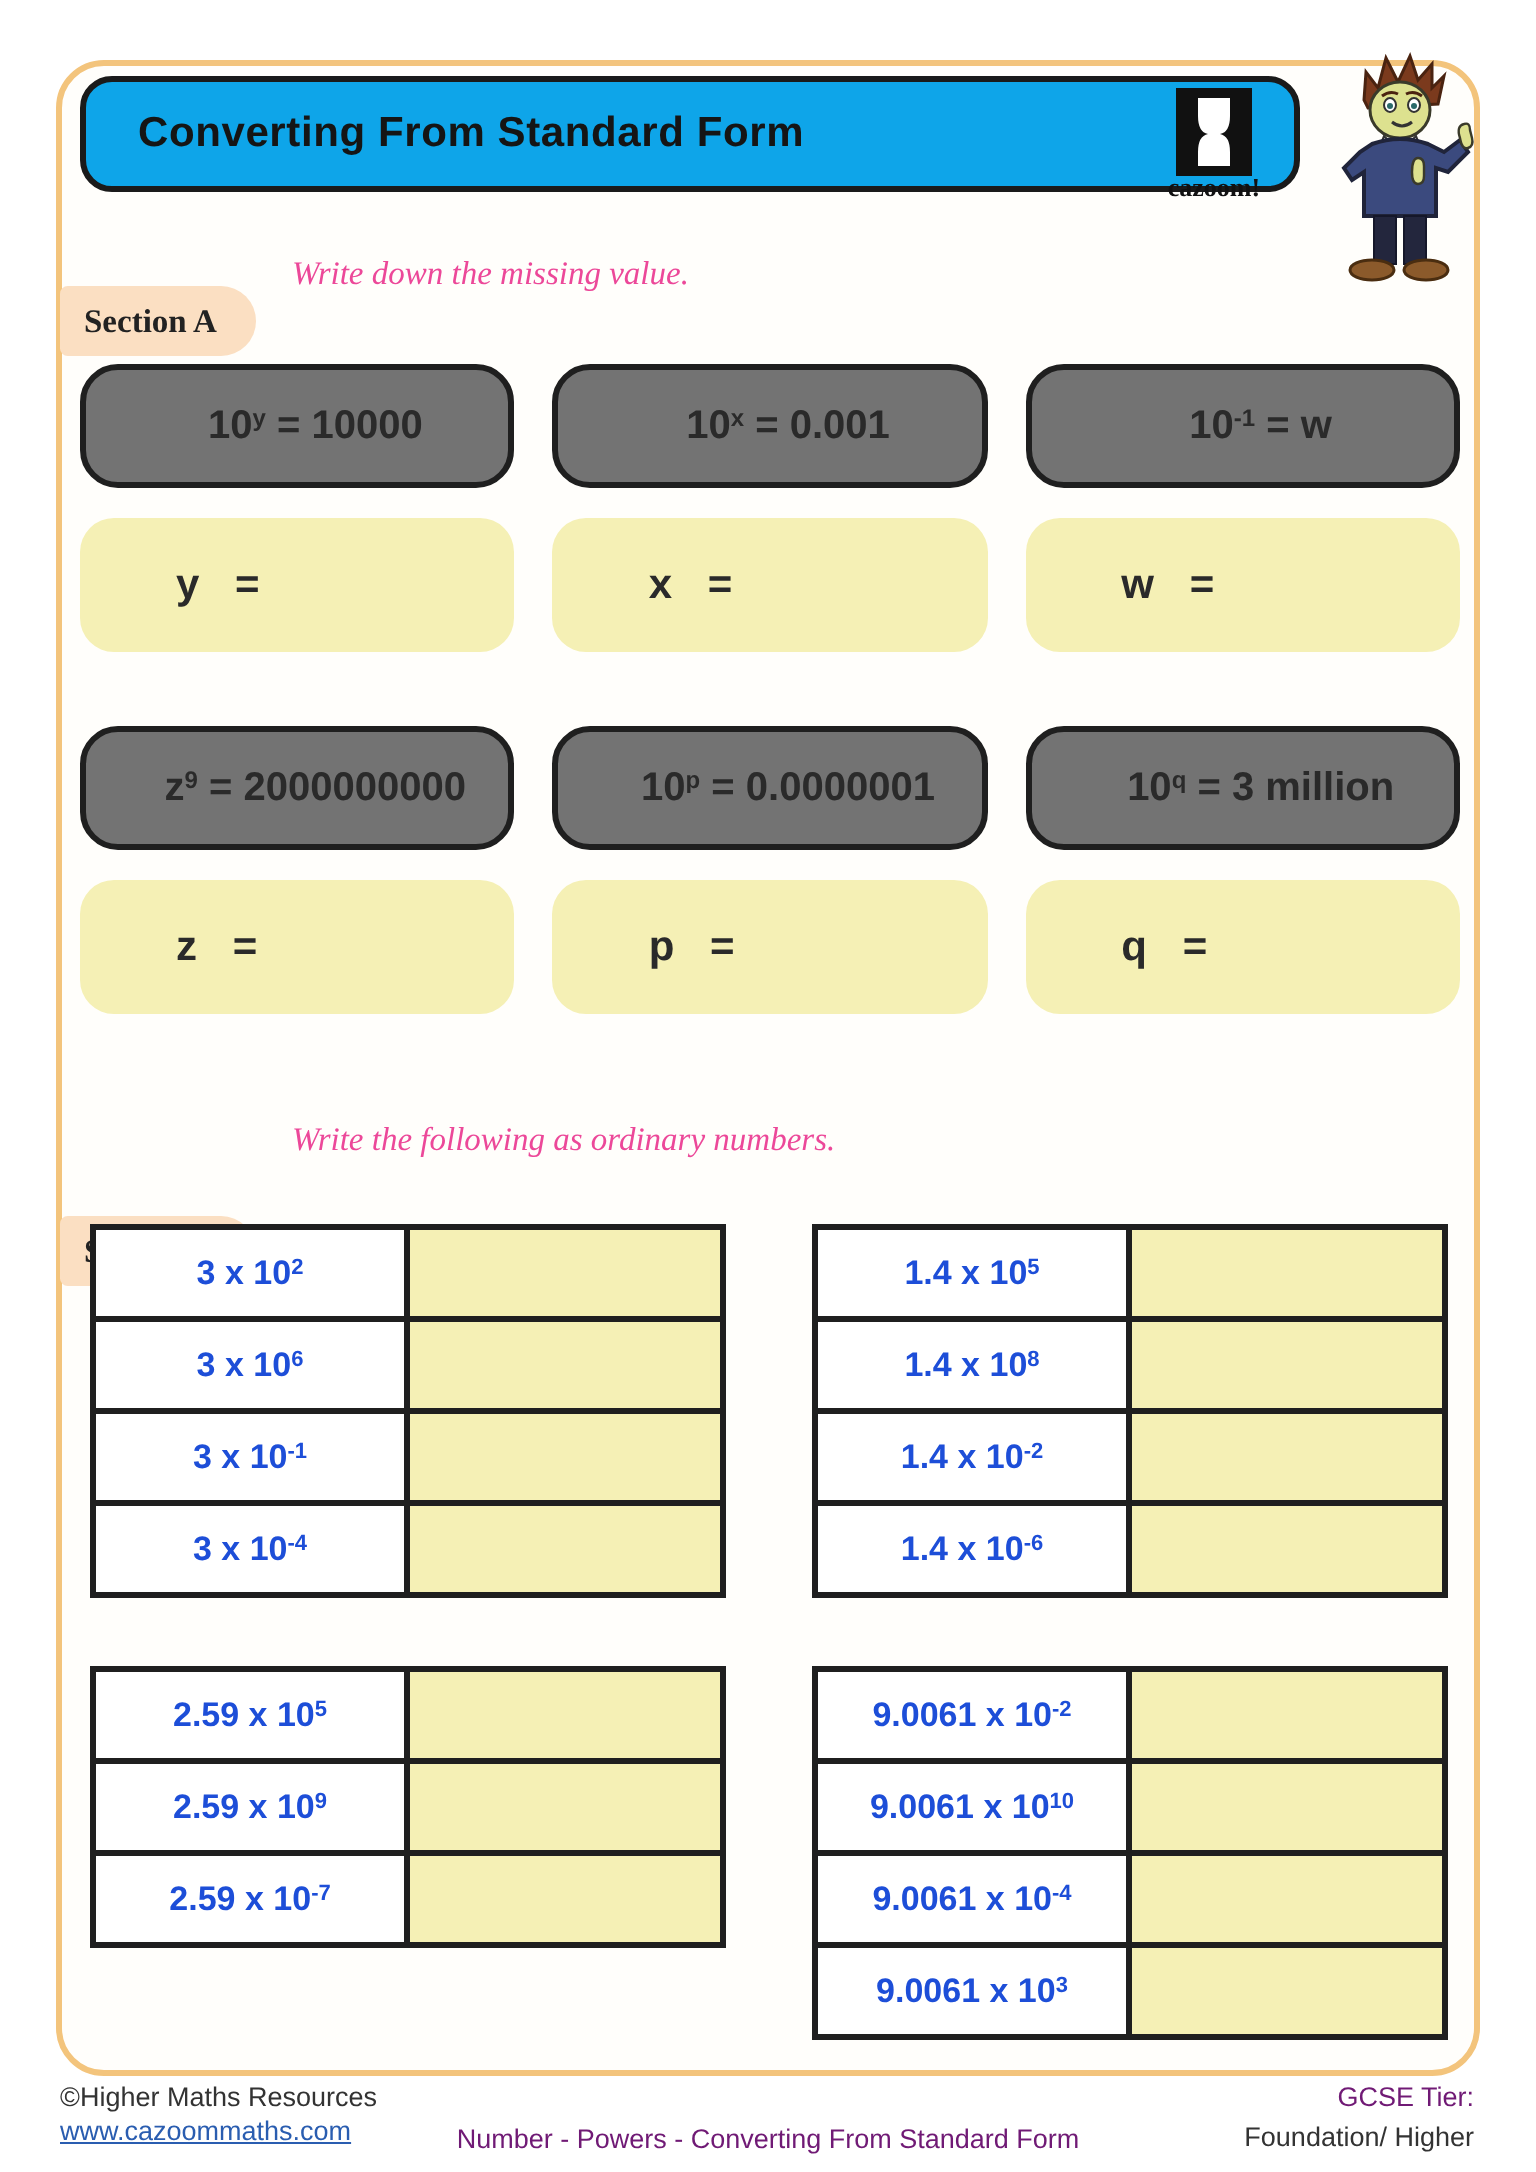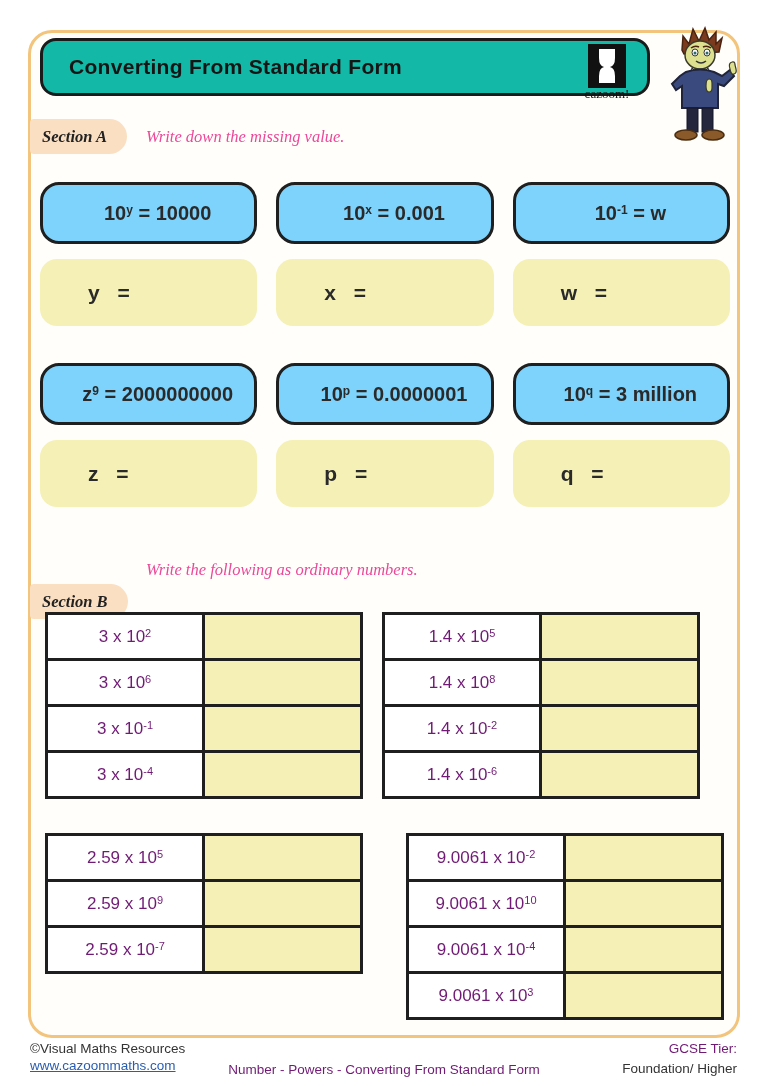--- a/index.html
+++ b/index.html
@@ -7,69 +7,69 @@
     width:768px;height:1086px;position:relative;background:#ffffff;
     font-family:"Liberation Sans",sans-serif;overflow:hidden;
   }
   .page-border{
     position:absolute;left:28px;top:30px;width:706px;height:1002px;
     border:3px solid #f3c47c;border-radius:24px;background:#fffefb;
   }
   
   .title-box{
     position:absolute;left:40px;top:38px;width:604px;height:52px;
-    background:#14b8a6;border:3px solid #1a1a1a;border-radius:16px;
+    background:#0ea5e9;border:3px solid #1a1a1a;border-radius:16px;
     display:flex;align-items:center;
   }
   .title-text{font-size:21px;font-weight:bold;color:#151515;padding-left:26px;letter-spacing:.3px;}
   .logo-wrap{position:absolute;right:10px;top:3px;width:60px;text-align:center;line-height:0;}
-  .logo-text{font-family:"Liberation Serif",serif;font-weight:normal;font-size:13px;line-height:13px;color:#111;display:block;margin-top:-1px;}
+  .logo-text{font-family:"Liberation Serif",serif;font-weight:bold;font-size:13px;line-height:13px;color:#111;display:block;margin-top:-1px;}
   .mascot{position:absolute;left:650px;top:24px;}
   
   .section-label{
     position:absolute;left:30px;height:35px;background:#fbdfc2;
     border-radius:4px 18px 18px 4px;display:flex;align-items:center;
     padding:0 20px 0 12px;font-family:"Liberation Serif",serif;
-    font-weight:bold;font-style:italic;font-size:16.5px;color:#222;
+    font-weight:bold;font-size:16.5px;color:#222;margin-top:24px;
   }
   #label-a{top:119px;}
   #label-b{top:584px;}
   .instruction{
     position:absolute;left:146px;font-family:"Liberation Serif",serif;
     font-style:italic;font-size:16.5px;color:#ec4899;
   }
   #instr-a{top:127px;}
   #instr-b{top:560px;}
   
   .boxrow{position:absolute;left:40px;width:690px;display:flex;gap:19px;}
   #qrow1{top:182px;}
   #arow1{top:259px;}
   #qrow2{top:363px;}
   #arow2{top:440px;}
   .qbox{
-    flex:1;height:56px;background:#7dd3fc;border:3px solid #1f1f1f;
+    flex:1;height:56px;background:#737373;border:3px solid #1f1f1f;
     border-radius:19px;display:flex;align-items:center;justify-content:center;padding-left:18px;
   }
   .math{font-size:20px;font-weight:bold;color:#2a2a2a;white-space:pre;}
   .math sup{font-size:12px;vertical-align:6px;letter-spacing:0;}
   .abox{
     flex:1;height:67px;background:#f5f0b5;border-radius:17px;
     display:flex;align-items:center;padding-left:48px;box-sizing:border-box;
   }
   .ans{font-size:21px;font-weight:bold;color:#2a2a2a;word-spacing:12px;}
   
   table.btable{position:absolute;border-collapse:collapse;}
   #table-0{left:45px;top:612px;}
-  #table-1{left:382px;top:612px;}
+  #table-1{left:406px;top:612px;}
   #table-2{left:45px;top:833px;}
   #table-3{left:406px;top:833px;}
   .btable td{border:3px solid #1f1f1f;height:43px;padding:0;}
   .qcell{width:154px;background:#ffffff;text-align:center;}
   .acell{width:155px;background:#f5f0b5;}
-  .tmath{font-size:17px;font-weight:normal;color:#701a75;white-space:pre;}
+  .tmath{font-size:17px;font-weight:bold;color:#1d4ed8;white-space:pre;}
   .tmath sup{font-size:11px;vertical-align:5px;}
   
   .f-copy{position:absolute;left:30px;top:1041px;font-size:13.5px;color:#333;}
   .f-link{position:absolute;left:30px;top:1058px;font-size:13.5px;color:#2a5db0;text-decoration:underline;cursor:pointer;}
   .f-center{position:absolute;left:0;top:1062px;width:768px;text-align:center;font-size:13.5px;color:#701a75;}
   .f-tier1{position:absolute;right:31px;top:1041px;font-size:13.5px;color:#701a75;text-align:right;}
   .f-tier2{position:absolute;right:31px;top:1061px;font-size:13.5px;color:#333;text-align:right;margin-left:21px;}
 </style>
 </head>
 <body>
@@ -246,17 +246,17 @@
     <td class="qcell"><span class="tmath"><span>9.0061 x 10</span><sup>-4</sup></span></td>
     <td class="acell"></td>
   </tr>
   <tr>
     <td class="qcell"><span class="tmath"><span>9.0061 x 10</span><sup>3</sup></span></td>
     <td class="acell"></td>
   </tr>
 </tbody>
   </table>
 
-<div class="f-copy">©Visual Maths Resources</div>
+<div class="f-copy">©Higher Maths Resources</div>
 <a class="f-link">www.cazoommaths.com</a>
 <div class="f-center">Number - Powers - Converting From Standard Form</div>
 <div class="f-tier1">GCSE Tier:</div>
 <div class="f-tier2">Foundation/ Higher</div>
 
 </body></html>

